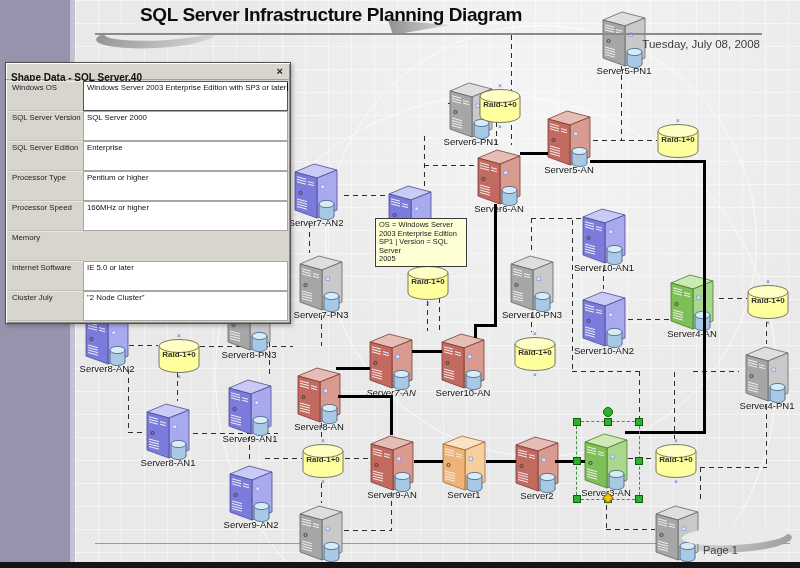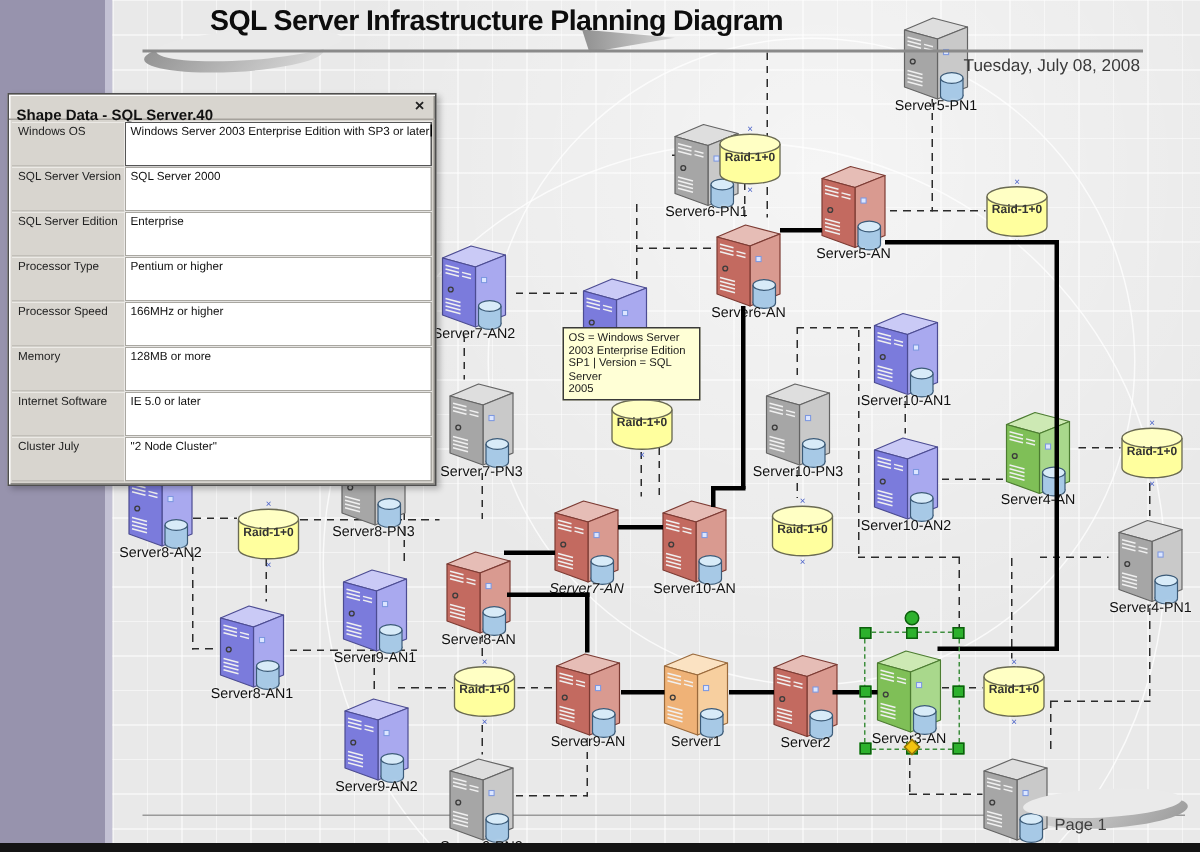--- a/index.html
+++ b/index.html
@@ -895,21 +895,20 @@
         <div class="sd-row">
           <div class="sd-label">Processor Type</div>
           <div class="sd-value">Pentium or higher</div>
         </div>
         <div class="sd-row">
           <div class="sd-label">Processor Speed</div>
           <div class="sd-value">166MHz or higher</div>
         </div>
         <div class="sd-row">
           <div class="sd-label">Memory</div>
-          <div class="sd-value">128MB or more</div>
         </div>
         <div class="sd-row">
           <div class="sd-label">Internet Software</div>
           <div class="sd-value">IE 5.0 or later</div>
         </div>
         <div class="sd-row">
           <div class="sd-label">Cluster July</div>
           <div class="sd-value">"2 Node Cluster"</div>
         </div>
       </div>

